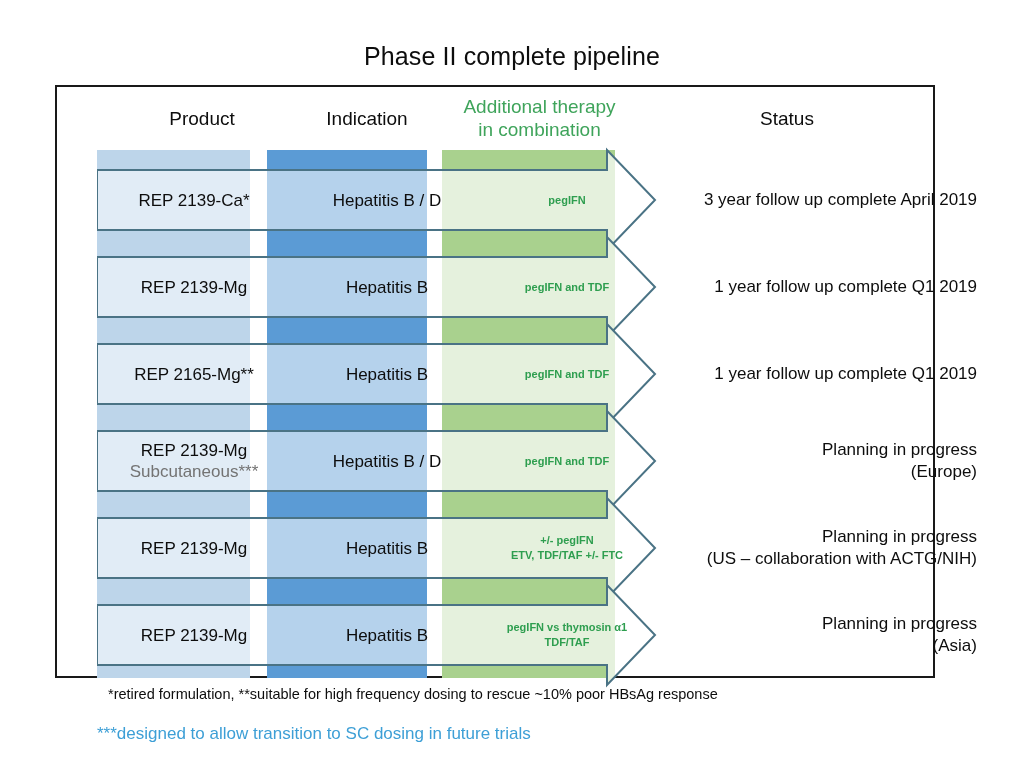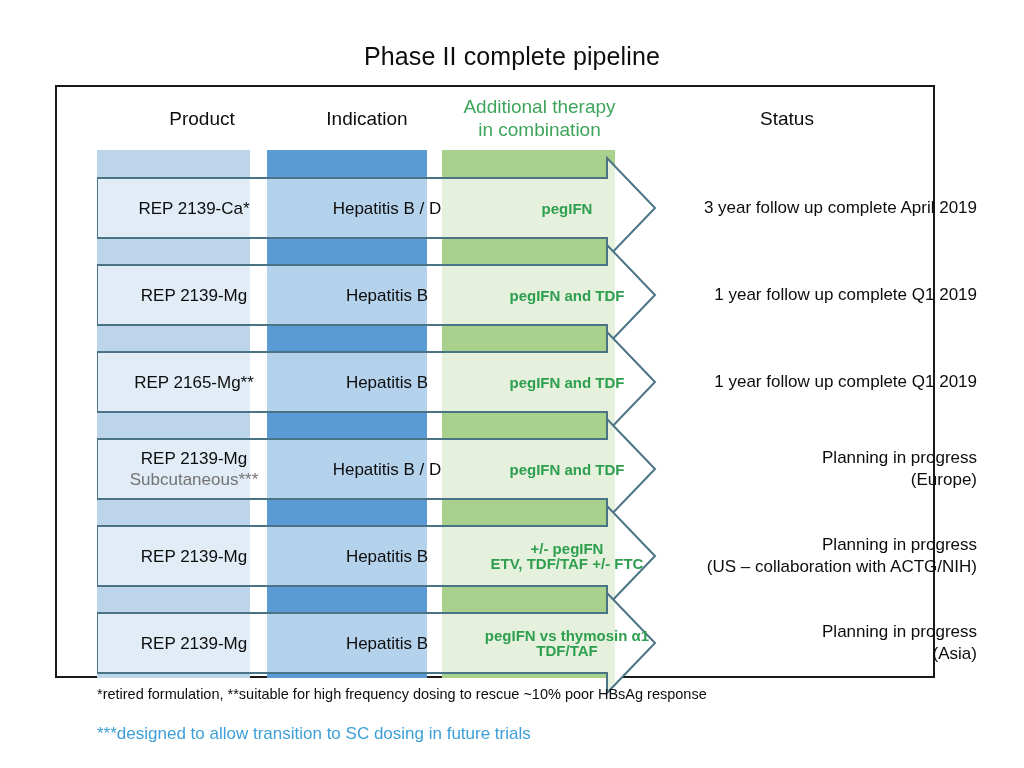--- a/index.html
+++ b/index.html
@@ -61,21 +61,21 @@
     height: 528px;
   }
   #band-product    { left: 40px;  width: 153px; background: #bdd5ea; }
   #band-indication { left: 210px; width: 160px; background: #5b9bd5; }
   #band-additional { left: 385px; width: 173px; background: #a9d18e; }
 
   
   #rows-layer {
     position: absolute;
     left: 0;
-    top: 8px;
+    top: 0;
     width: 100%;
     height: 100%;
   }
   .pipeline-row {
     position: absolute;
     left: 40px;
     width: 600px;
     height: 110px;
   }
 
@@ -96,21 +96,21 @@
     line-height: 21px;
     color: #0d0d0d;
     top: 50%;
     transform: translateY(-50%);
   }
   .cell-product    { left: 2px;   width: 190px; }
   .cell-indication { left: 195px; width: 190px; }
   .cell-additional {
     left: 385px;
     width: 170px;
-    font-size: 15px;
+    font-size: 11px;
     line-height: 15px;
     font-weight: bold;
     color: #2e9e4f;
   }
   .sub-note { color: #737373; display: block; }
 
   
   .status-cell {
     position: absolute;
     left: 620px;
@@ -125,20 +125,21 @@
   #footnotes {
     position: absolute;
     left: 40px;
     top: 597px;
     width: 800px;
   }
   #footnote-primary {
     font-size: 14.5px;
     line-height: 20px;
     color: #0d0d0d;
+    margin-left: 11px;
   }
   #footnote-secondary {
     font-size: 17px;
     line-height: 24px;
     color: #3d9fd6;
     margin-top: 18px;
   }
 </style>
 </head>
 <body>

